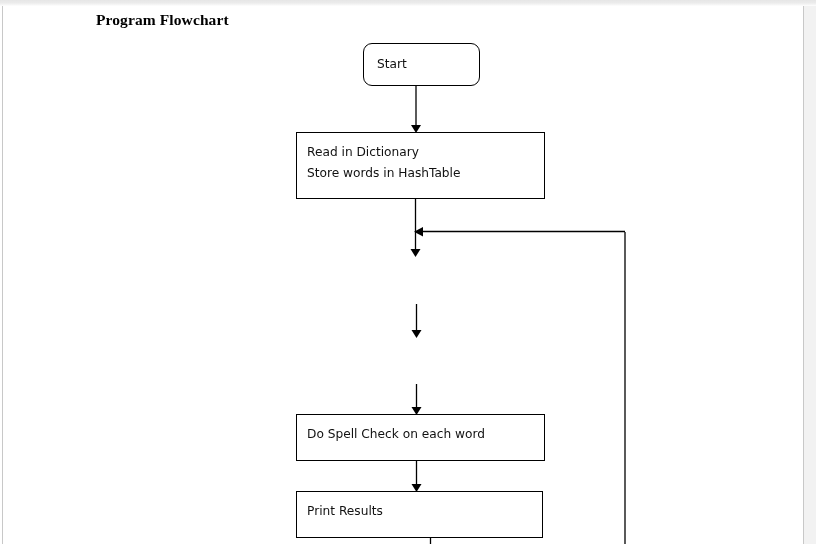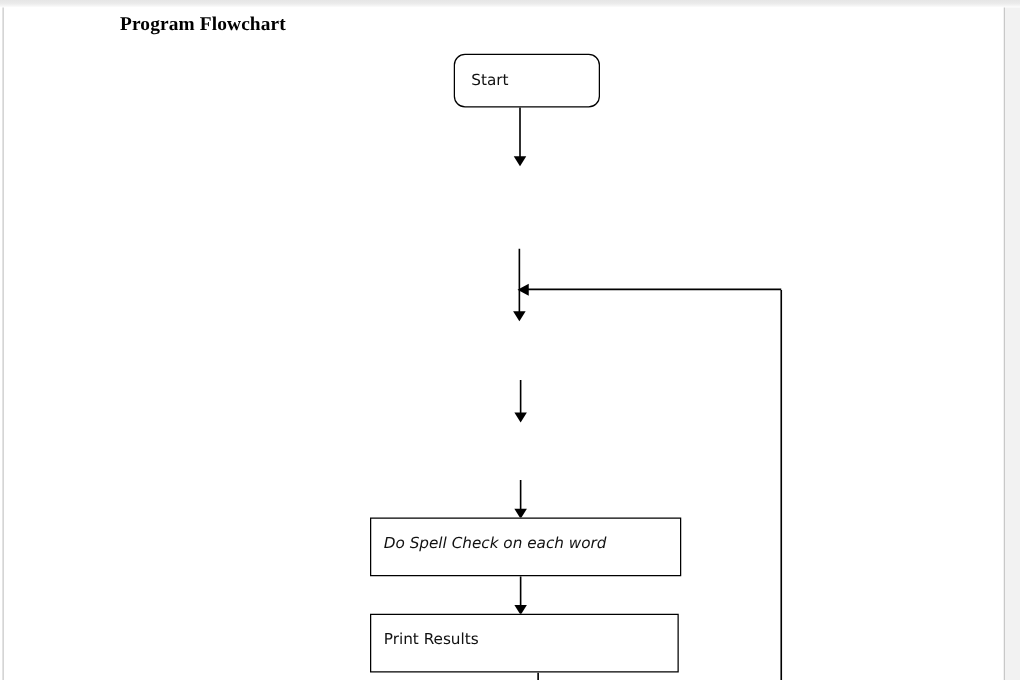--- a/index.html
+++ b/index.html
@@ -149,24 +149,28 @@
       <line x1="625" y1="544" x2="625" y2="232" stroke="#000000" stroke-width="1.3"></line>
       <line x1="625" y1="231.5" x2="422" y2="231.5" stroke="#000000" stroke-width="1.3"></line>
       <path d="M 423 227 L 423 236.5 L 414 231.8 z" fill="#000000"></path>
     </g>
   </svg>
 
   <div class="node terminator" style="left:363px; top:43px; width:117px; height:43px;">
     <div class="node-label">Start</div>
   </div>
 
+  <div class="node" style="left:296px; top:132px; width:249px; height:67px;">
+    <div class="node-label">Read in Dictionary
+Store words in HashTable</div>
+  </div>
 
 
 
-  <div class="node" style="left:296px; top:414px; width:249px; height:47px;font-style:italic;">
+  <div class="node" style="left:296px; top:414px; width:249px; height:47px;">
     <div class="node-label">Do Spell Check on each word</div>
   </div>
 
   <div class="node" style="left:296px; top:491px; width:247px; height:47px;padding-left:12px;">
     <div class="node-label">Print Results</div>
   </div>
 
 </div>
 
 </body></html>

